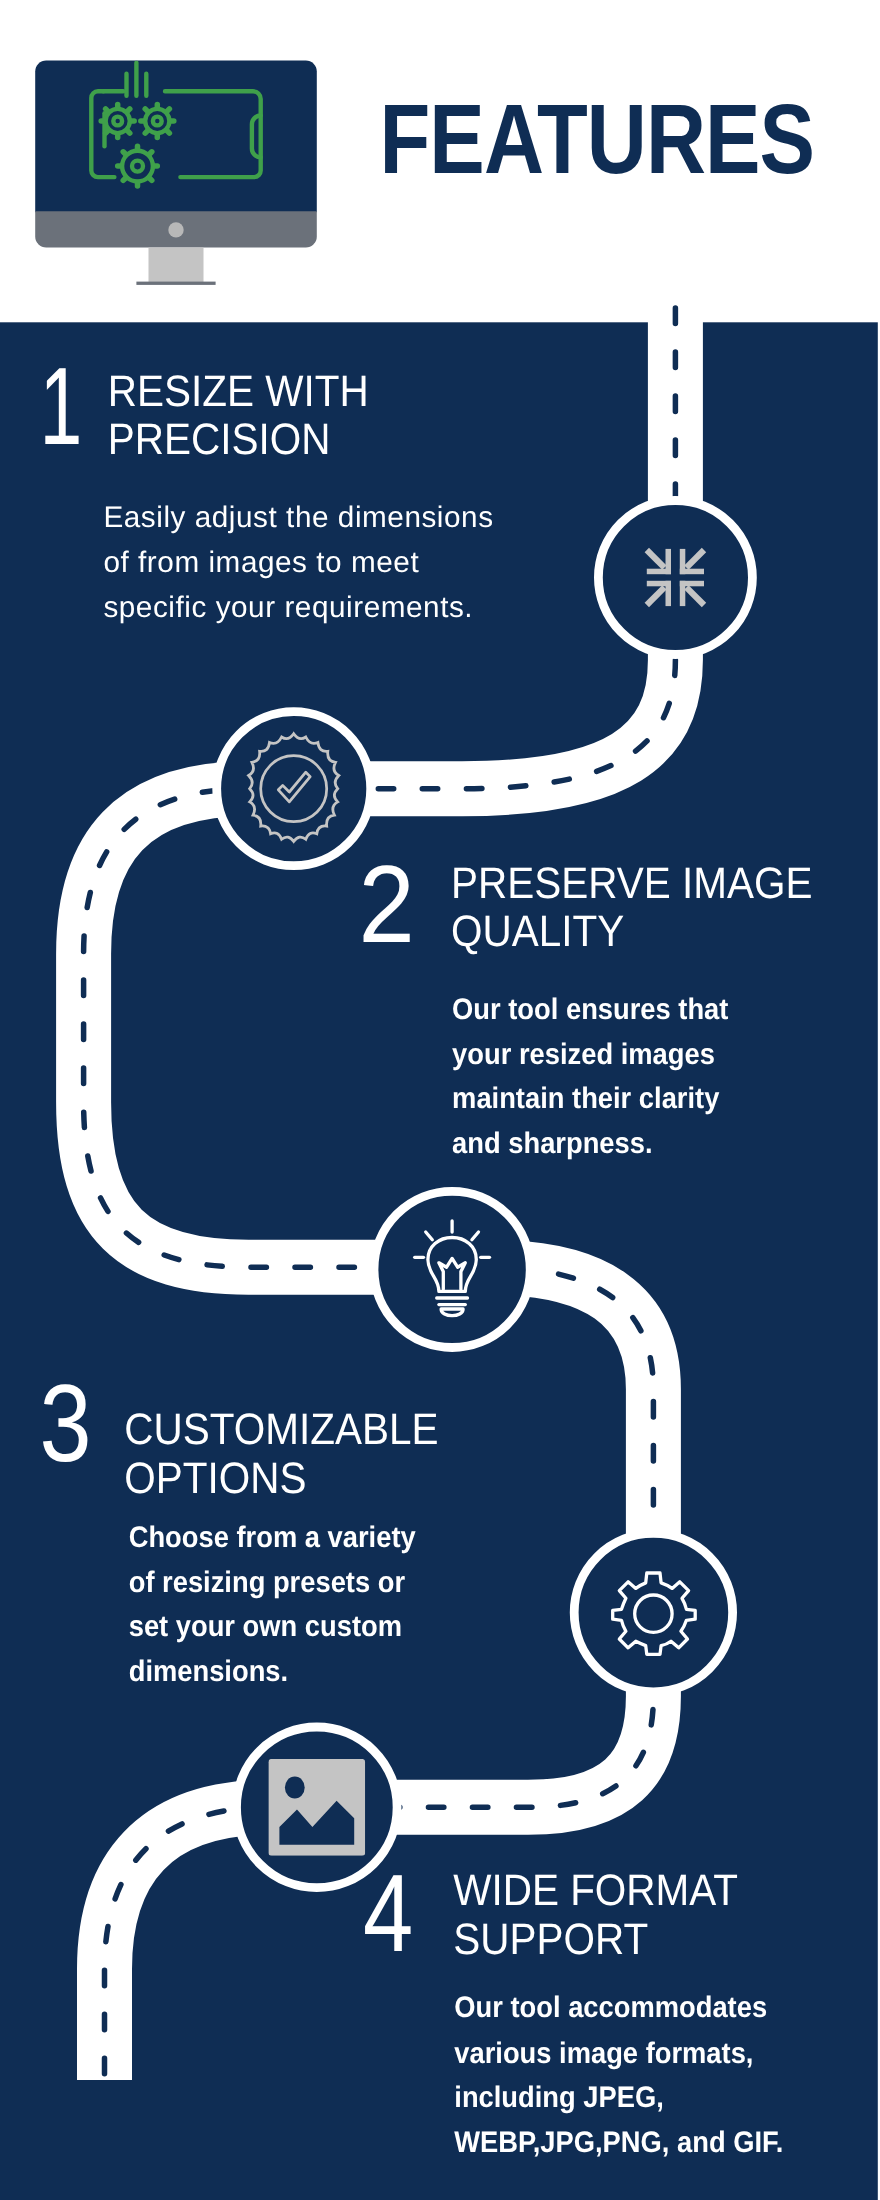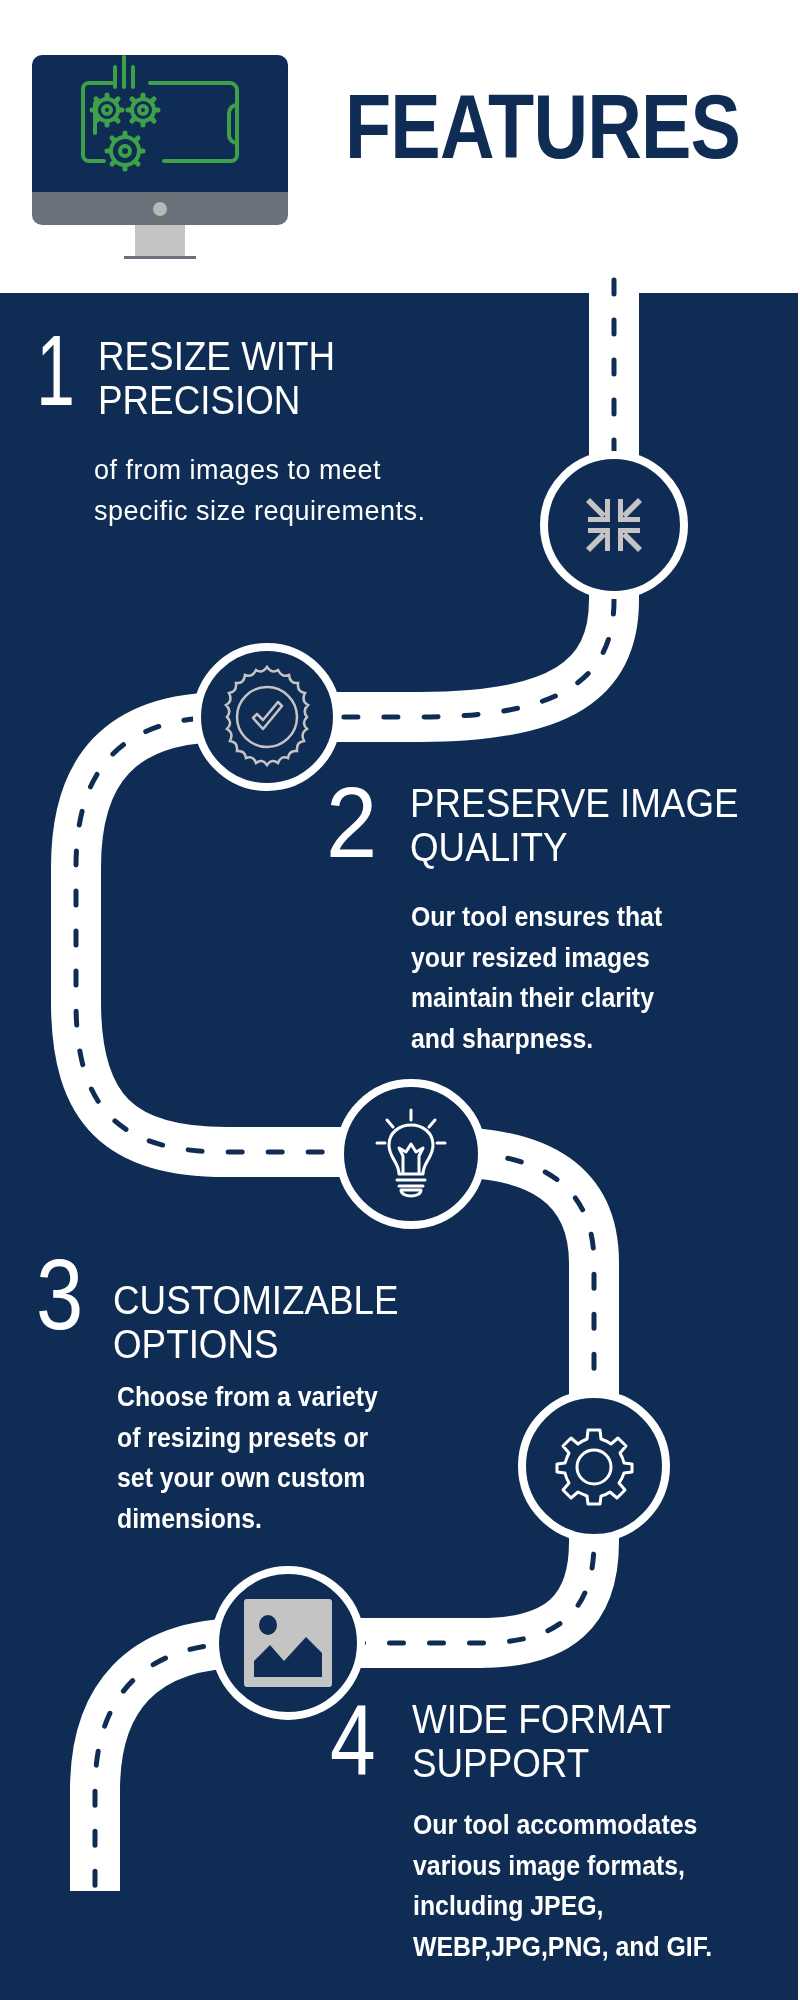--- a/index.html
+++ b/index.html
@@ -147,22 +147,23 @@
     <polygon points="10,78 10,62 26,46 40,62 62,38 78,54 78,78" fill="#0f2d54"></polygon>
   </svg>
 </div>
 
 <div class="abs num" style="left:36px; top:320px; font-size:100px; transform:scaleX(0.7); transform-origin:left top;">1</div>
 <div class="abs ftitle" style="left:98px; top:334px;">
   <div>RESIZE WITH</div>
   <div>PRECISION</div>
 </div>
 <div class="abs fdesc light" style="left:94px; top:450px;">
+  <div>Easily adjust the dimensions</div>
   <div>of from images to meet</div>
-  <div>specific size requirements.</div>
+  <div>specific your requirements.</div>
 </div>
 
 <div class="abs num" style="left:326px; top:772px; font-size:100px; transform:scaleX(0.92); transform-origin:left top;">2</div>
 <div class="abs ftitle" style="left:410px; top:781px;">
   <div>PRESERVE IMAGE</div>
   <div>QUALITY</div>
 </div>
 <div class="abs fdesc bold" style="left:411px; top:897px;">
   <div>Our tool ensures that</div>
   <div>your resized images</div>

